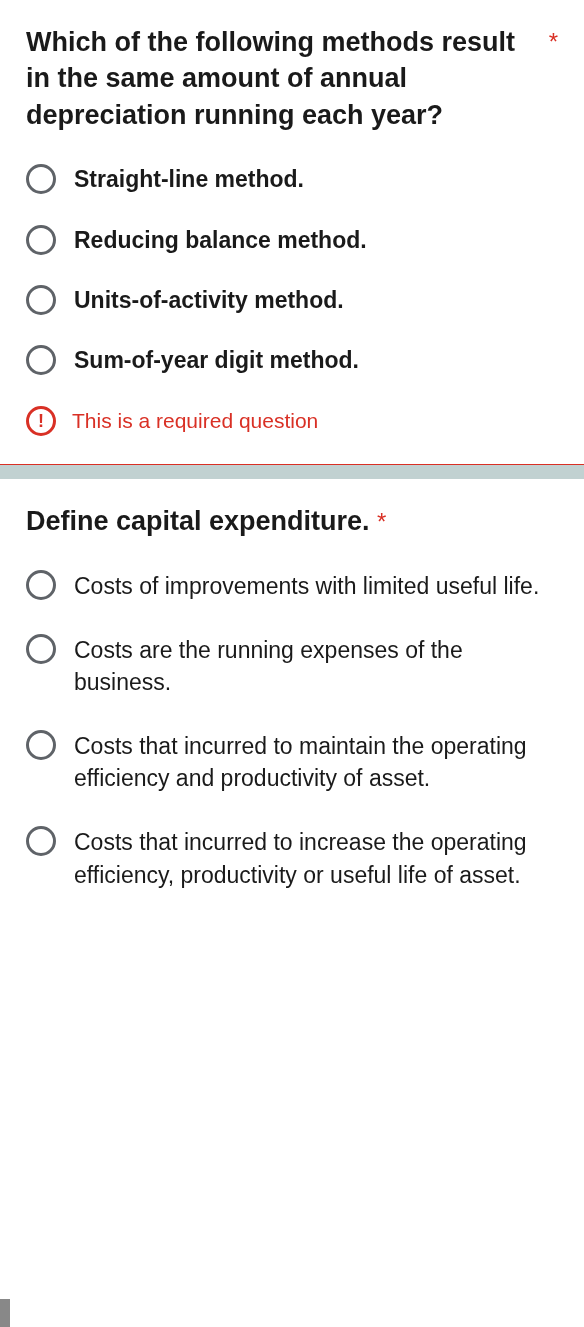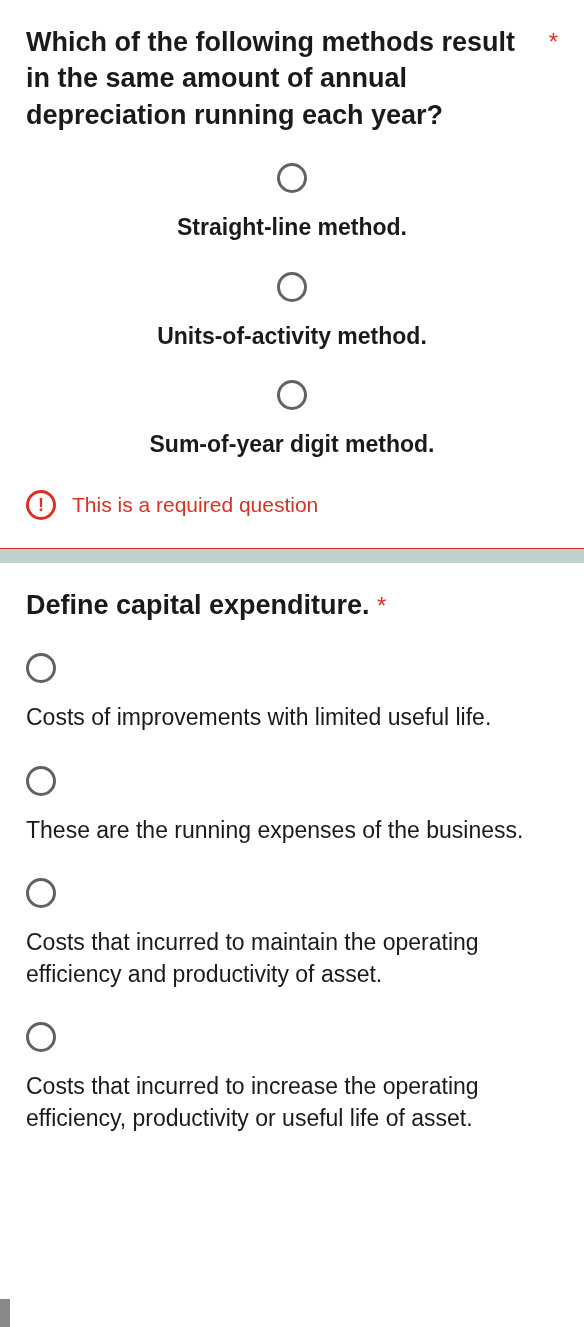--- a/index.html
+++ b/index.html
@@ -44,21 +44,20 @@
   .options {
     display: flex;
     flex-direction: column;
     gap: 28px;
   }
   .option-row {
     display: flex;
     align-items: center;
     gap: 18px;
     cursor: pointer;
-    flex-direction: column;
   }
   .option-row.multiline {
     align-items: flex-start;
   }
   .radio {
     flex: 0 0 auto;
     width: 30px;
     height: 30px;
     border: 3px solid #5f6368;
     border-radius: 50%;
@@ -110,20 +109,24 @@
     <span>Which of the following methods result in the same amount of annual depreciation running each year?</span>
     <span class="asterisk floating">*</span>
   </h2>
   <div class="options">
     <label class="option-row">
       <span class="radio"></span>
       <span class="option-label">Straight-line method.</span>
     </label>
     <label class="option-row">
       <span class="radio"></span>
+      <span class="option-label">Reducing balance method.</span>
+    </label>
+    <label class="option-row">
+      <span class="radio"></span>
       <span class="option-label">Units-of-activity method.</span>
     </label>
     <label class="option-row">
       <span class="radio"></span>
       <span class="option-label">Sum-of-year digit method.</span>
     </label>
   </div>
   <div class="error-msg">
     <span class="error-icon">!</span>
     <span>This is a required question</span>
@@ -137,21 +140,21 @@
     <span>Define capital expenditure.</span>
     <span class="asterisk">*</span>
   </h2>
   <div class="options">
     <label class="option-row multiline">
       <span class="radio"></span>
       <span class="option-label">Costs of improvements with limited useful life.</span>
     </label>
     <label class="option-row multiline">
       <span class="radio"></span>
-      <span class="option-label">These are the running expenses of the business.</span>
+      <span class="option-label">Costs are the running expenses of the business.</span>
     </label>
     <label class="option-row multiline">
       <span class="radio"></span>
       <span class="option-label">Costs that incurred to maintain the operating efficiency and productivity of asset.</span>
     </label>
     <label class="option-row multiline">
       <span class="radio"></span>
       <span class="option-label">Costs that incurred to increase the operating efficiency, productivity or useful life of asset.</span>
     </label>
   </div>

